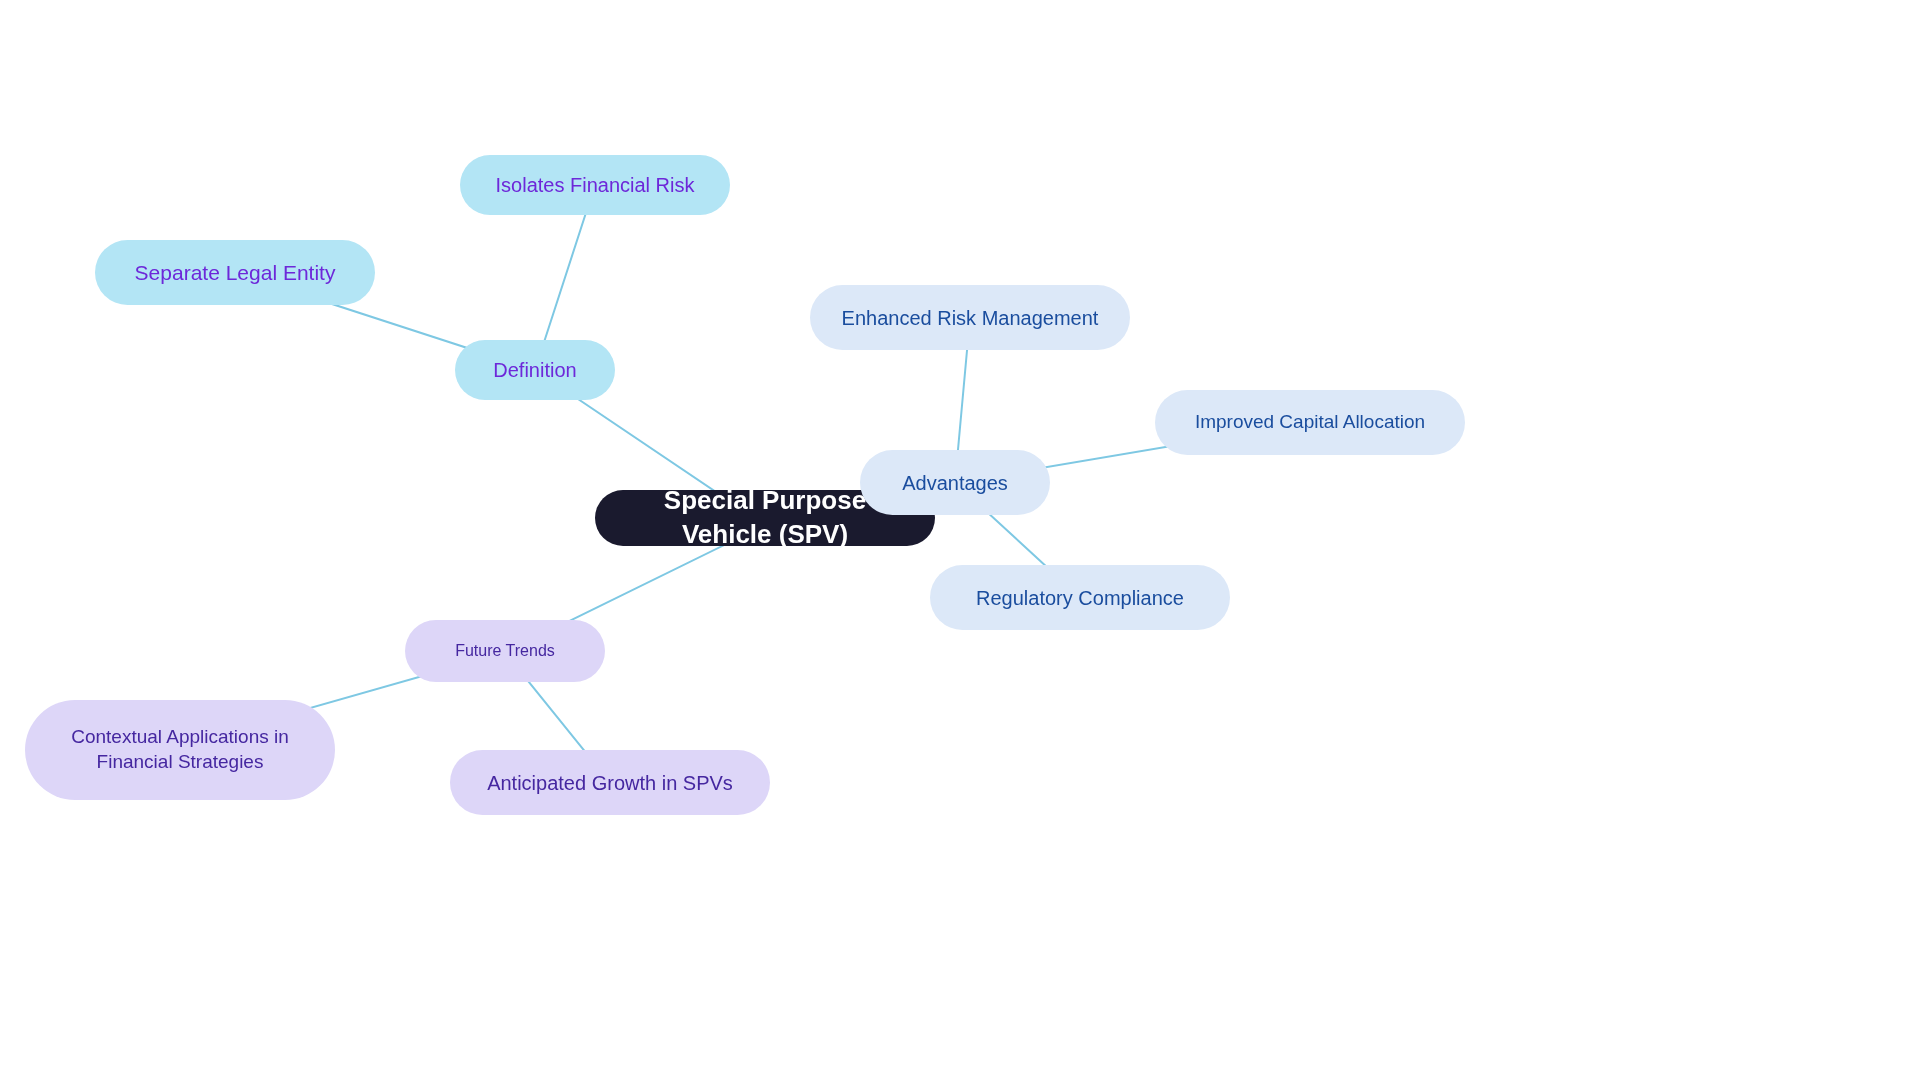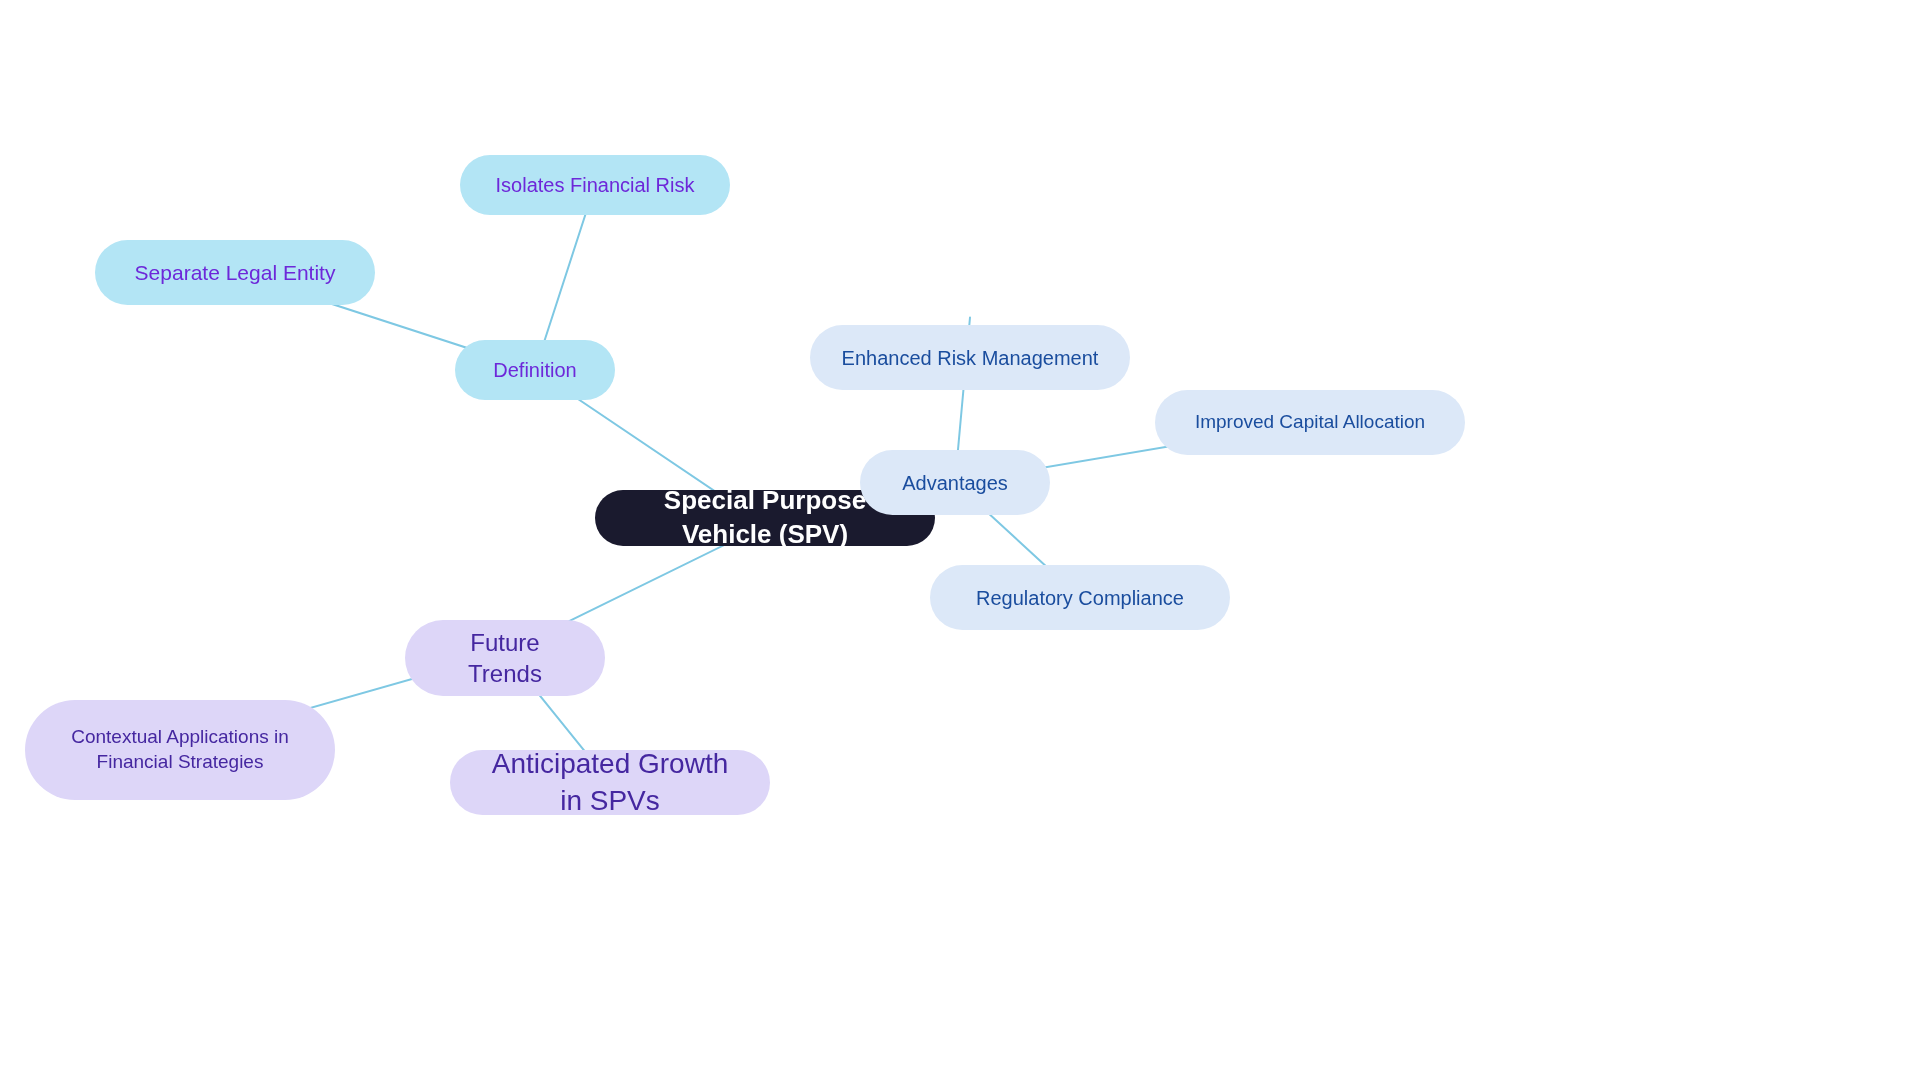--- a/index.html
+++ b/index.html
@@ -74,25 +74,25 @@
 <div class="node node-center" style="left:595px; top:490px; width:340px; height:56px;">Special Purpose Vehicle (SPV)</div>
 
 <div class="node node-cyan" style="left:455px; top:340px; width:160px; height:60px; font-size:20px;text-align:right;">Definition</div>
 
 <div class="node node-cyan" style="left:460px; top:155px; width:270px; height:60px; font-size:20px;">Isolates Financial Risk</div>
 
 <div class="node node-cyan" style="left:95px; top:240px; width:280px; height:65px; font-size:21px;">Separate Legal Entity</div>
 
 <div class="node node-blue" style="left:860px; top:450px; width:190px; height:65px; font-size:20px;">Advantages</div>
 
-<div class="node node-blue" style="left:810px; top:285px; width:320px; height:65px; font-size:20px;margin-top:40px;">Enhanced Risk Management</div>
+<div class="node node-blue" style="left:810px; top:285px; width:320px; height:65px; font-size:20px;">Enhanced Risk Management</div>
 
 <div class="node node-blue" style="left:1155px; top:390px; width:310px; height:65px; font-size:19px;">Improved Capital Allocation</div>
 
 <div class="node node-blue" style="left:930px; top:565px; width:300px; height:65px; font-size:20px;">Regulatory Compliance</div>
 
-<div class="node node-purple" style="left:405px; top:620px; width:200px; height:76px; font-size:24px;">Future Trends</div>
+<div class="node node-purple" style="left:405px; top:620px; width:200px; height:62px; font-size:16px;">Future Trends</div>
 
 <div class="node node-purple" style="left:25px; top:700px; width:310px; height:100px; font-size:19px; color:#4527a0;">
   <span>Contextual Applications in Financial Strategies</span>
 </div>
 
-<div class="node node-purple" style="left:450px; top:750px; width:320px; height:65px; font-size:28px;">Anticipated Growth in SPVs</div>
+<div class="node node-purple" style="left:450px; top:750px; width:320px; height:65px; font-size:20px;">Anticipated Growth in SPVs</div>
 
 </body></html>

